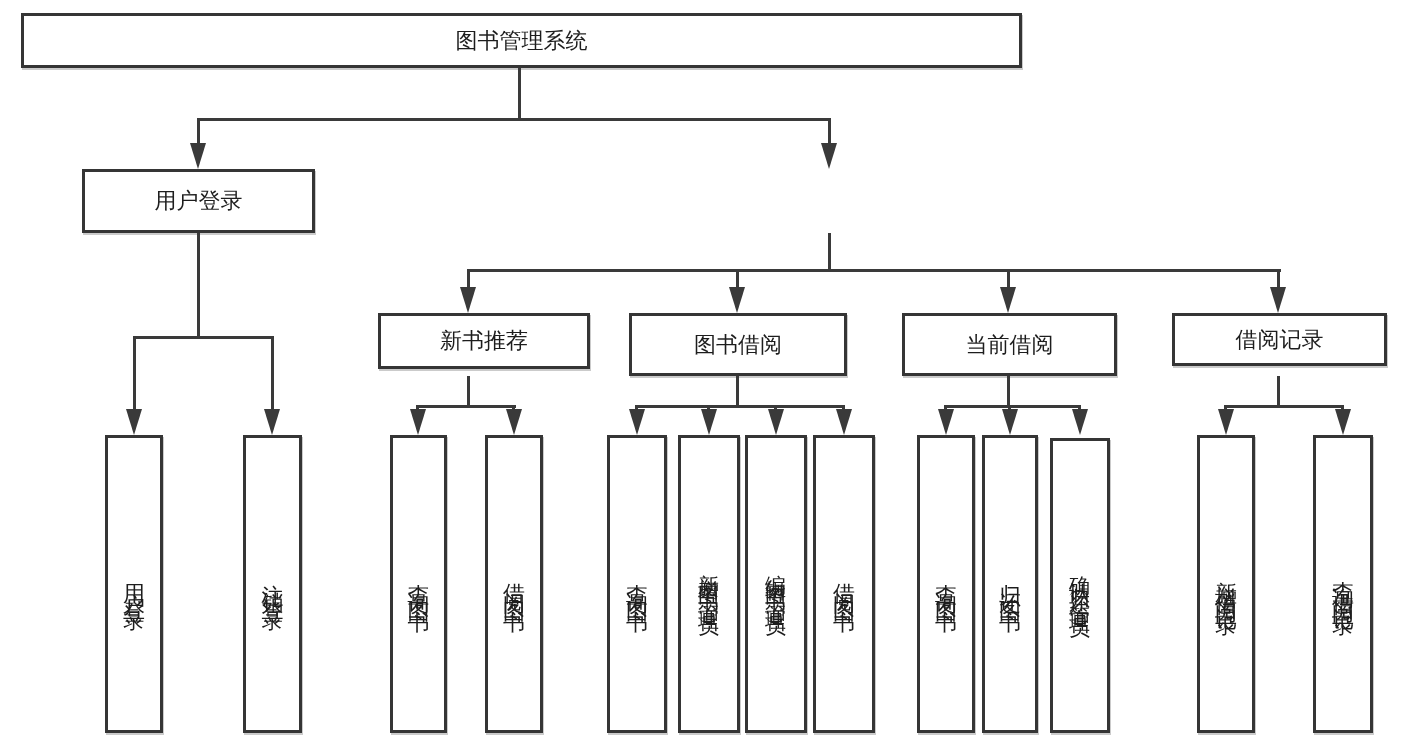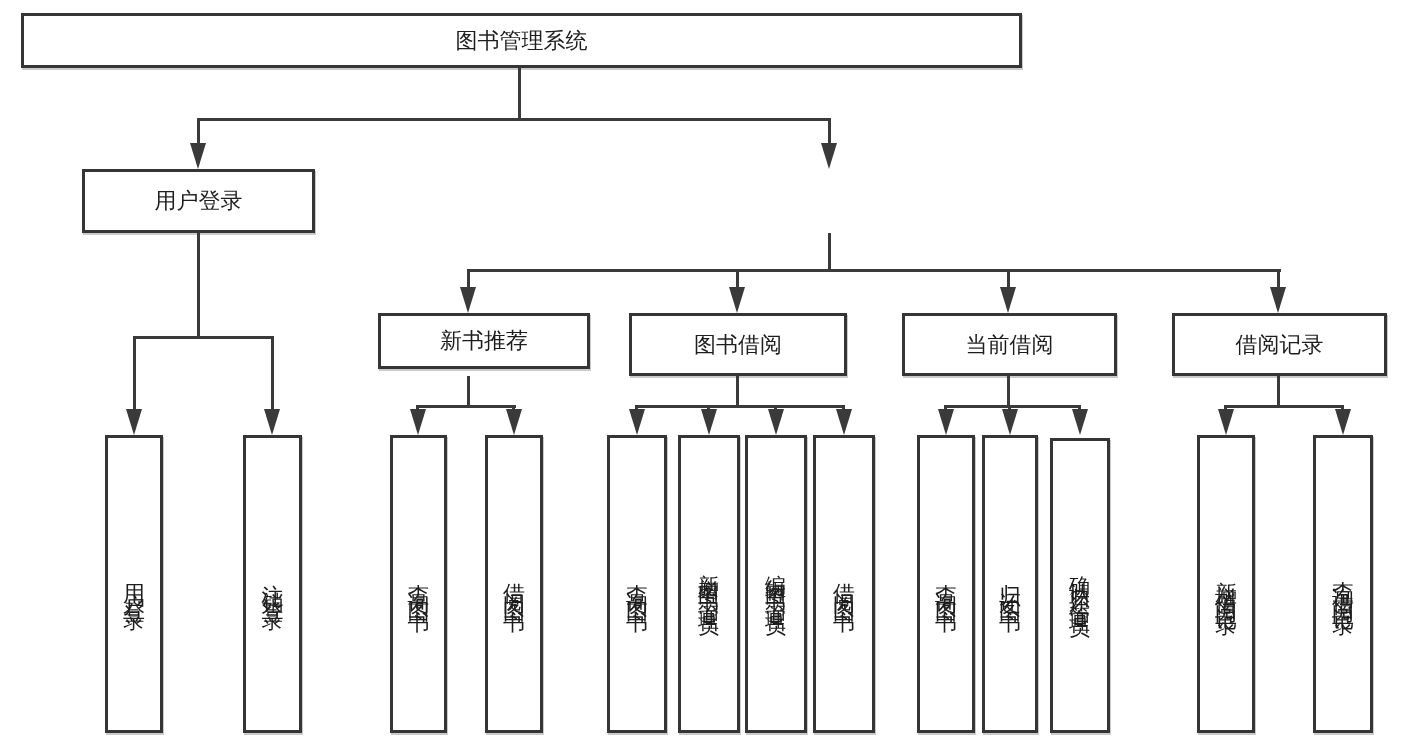--- a/index.html
+++ b/index.html
@@ -51,21 +51,21 @@
   <div class="ln v" style="left:736px;top:269px;height:19px"></div>
   <div class="arw" style="left:729px;top:287px"></div>
   <div class="ln v" style="left:1007px;top:269px;height:19px"></div>
   <div class="arw" style="left:1000px;top:287px"></div>
   <div class="ln v" style="left:1277px;top:269px;height:19px"></div>
   <div class="arw" style="left:1270px;top:287px"></div>
 
   <div class="box" style="left:378px;top:313px;width:212px;height:56px">新书推荐</div>
   <div class="box" style="left:629px;top:313px;width:218px;height:63px">图书借阅</div>
   <div class="box" style="left:902px;top:313px;width:215px;height:63px">当前借阅</div>
-  <div class="box" style="left:1172px;top:313px;width:215px;height:63px">借阅记录</div>
+  <div class="box" style="left:1172px;top:313px;width:215px;height:53px">借阅记录</div>
 
   <div class="ln v" style="left:467px;top:376px;height:31px"></div>
   <div class="ln h" style="left:416px;top:405px;width:100px"></div>
   <div class="ln v" style="left:416px;top:405px;height:6px"></div>
   <div class="arw" style="left:410px;top:409px"></div>
   <div class="ln v" style="left:512px;top:405px;height:6px"></div>
   <div class="arw" style="left:506px;top:409px"></div>
 
   <div class="ln v" style="left:736px;top:376px;height:31px"></div>
   <div class="ln h" style="left:635px;top:405px;width:210px"></div>

